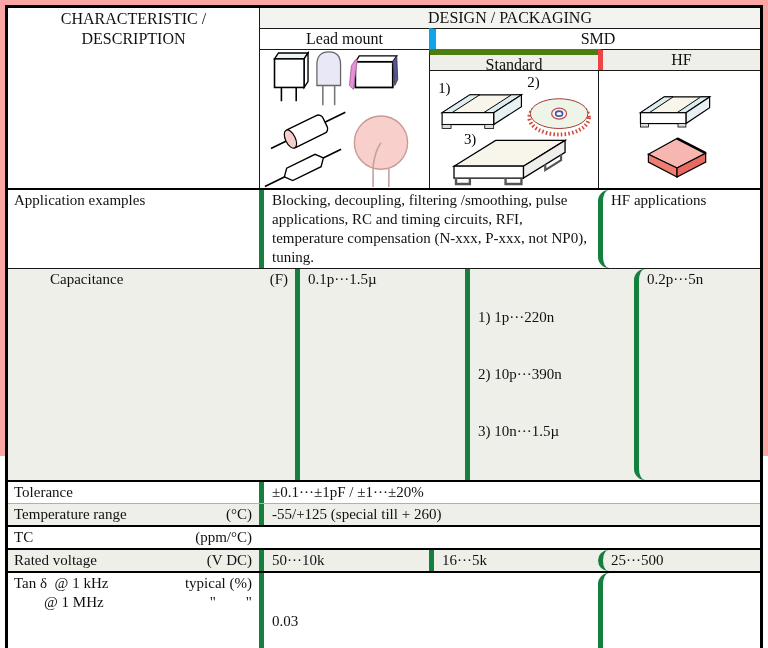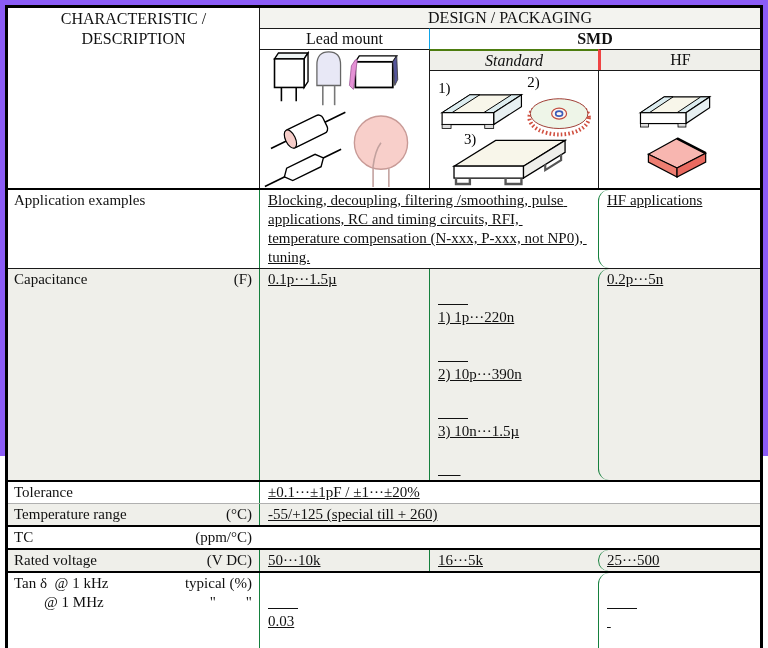--- a/index.html
+++ b/index.html
@@ -1,63 +1,63 @@
 <!DOCTYPE html>
 <html><head>
 <meta charset="utf-8">
 <style>
   * { margin:0; padding:0; box-sizing:border-box; }
   body { background:#fff; width:768px; height:648px; overflow:hidden; }
   .page {
-    position:relative; width:768px; height:456px; background:#8b5cf6;
+    position:relative; width:768px; height:456px; background:#fca5a5;
     font-family:"Liberation Serif", serif; color:#111;
   }
   .tbl {
     --cols: 251px 170px 169px 1fr;
     position:absolute; left:5px; top:5px; width:758px;
     border:3px solid #000; background:#fff;
   }
 
   
   .hdr {
     display:grid;
     grid-template-columns: var(--cols);
     grid-template-rows: 20px 21px 21px 118px;
   }
   .h-cell { font-size:16px; text-align:center; line-height:20px; }
   .h-char   { grid-column:1; grid-row:1 / span 4; padding-top:1px; }
   .h-dp     { grid-column:2 / 5; grid-row:1; border-left:1px solid #1a1a1a; background:#f3f3ef; }
   .h-lead   { grid-column:2; grid-row:2; border-left:1px solid #1a1a1a; border-top:1px solid #1a1a1a; }
-  .h-smd    { grid-column:3 / 5; grid-row:2; border-left:1px solid #0ea5e9; border-top:1px solid #1a1a1a;font-weight:bold; }
-  .h-std    { grid-column:3; grid-row:3; border-left:1px solid #1a1a1a; border-top:2px solid #4d7c0f; background:#efefea;font-style:italic; }
-  .h-hf     { grid-column:4; grid-row:3; border-left:3px solid #ef4444; border-top:1px solid #1a1a1a; background:#efefea; }
+  .h-smd    { grid-column:3 / 5; grid-row:2; border-left:7px solid #0ea5e9; border-top:1px solid #1a1a1a; }
+  .h-std    { grid-column:3; grid-row:3; border-left:1px solid #1a1a1a; border-top:6px solid #4d7c0f; background:#efefea; }
+  .h-hf     { grid-column:4; grid-row:3; border-left:5px solid #ef4444; border-top:1px solid #1a1a1a; background:#efefea; }
   .g-lead   { grid-column:2; grid-row:3 / span 2; border-left:1px solid #1a1a1a; border-top:1px solid #1a1a1a; }
   .g-std    { grid-column:3; grid-row:4; border-left:1px solid #1a1a1a; border-top:1px solid #1a1a1a; }
   .g-hf     { grid-column:4; grid-row:4; border-left:1px solid #1a1a1a; border-top:1px solid #1a1a1a; }
   .g-lead svg, .g-std svg, .g-hf svg { display:block; width:100%; height:100%; }
 
   
   .row { display:grid; grid-template-columns: var(--cols); font-size:15px; line-height:19px; }
   .sep-n { border-top:1px solid #1a1a1a; }
   .sep-s { border-top:2px solid #000; }
   .sep-l { border-top:1px solid #b0b0b0; }
   .shaded { background:#efefea; }
 
   .c1 { grid-column:1; padding:1px 7px 1px 6px; }
   .c1 .ln { display:flex; justify-content:space-between; white-space:pre-wrap; }
   .c1 .ind1 { padding-left:30px;font-family:Liberation Serif, serif; }
-  .val { padding:1px 4px 1px 8px; border-left:1px solid #15803d; white-space:pre-wrap;text-decoration:underline; }
+  .val { padding:1px 4px 1px 8px; border-left:5px solid #15803d; white-space:pre-wrap; }
   .v-lead { grid-column:2; }
   .v-std  { grid-column:3; }
   .v-hf   { grid-column:4;border-radius:11px; }
   .v-main { grid-column:2 / 4; }
   .v-all  { grid-column:2 / 5; }
 
   .r-app  { min-height:78px; }
-  .r-cap  { min-height:62px; }
+  .r-cap  { min-height:62px;padding-left:36px; }
   .r-thin { min-height:20px; }
   .r-rv   { min-height:21px; }
   .r-2ln  { min-height:42px; }
 </style>
 </head>
 <body>
 
 <div class="page">
   <div class="tbl">
 

